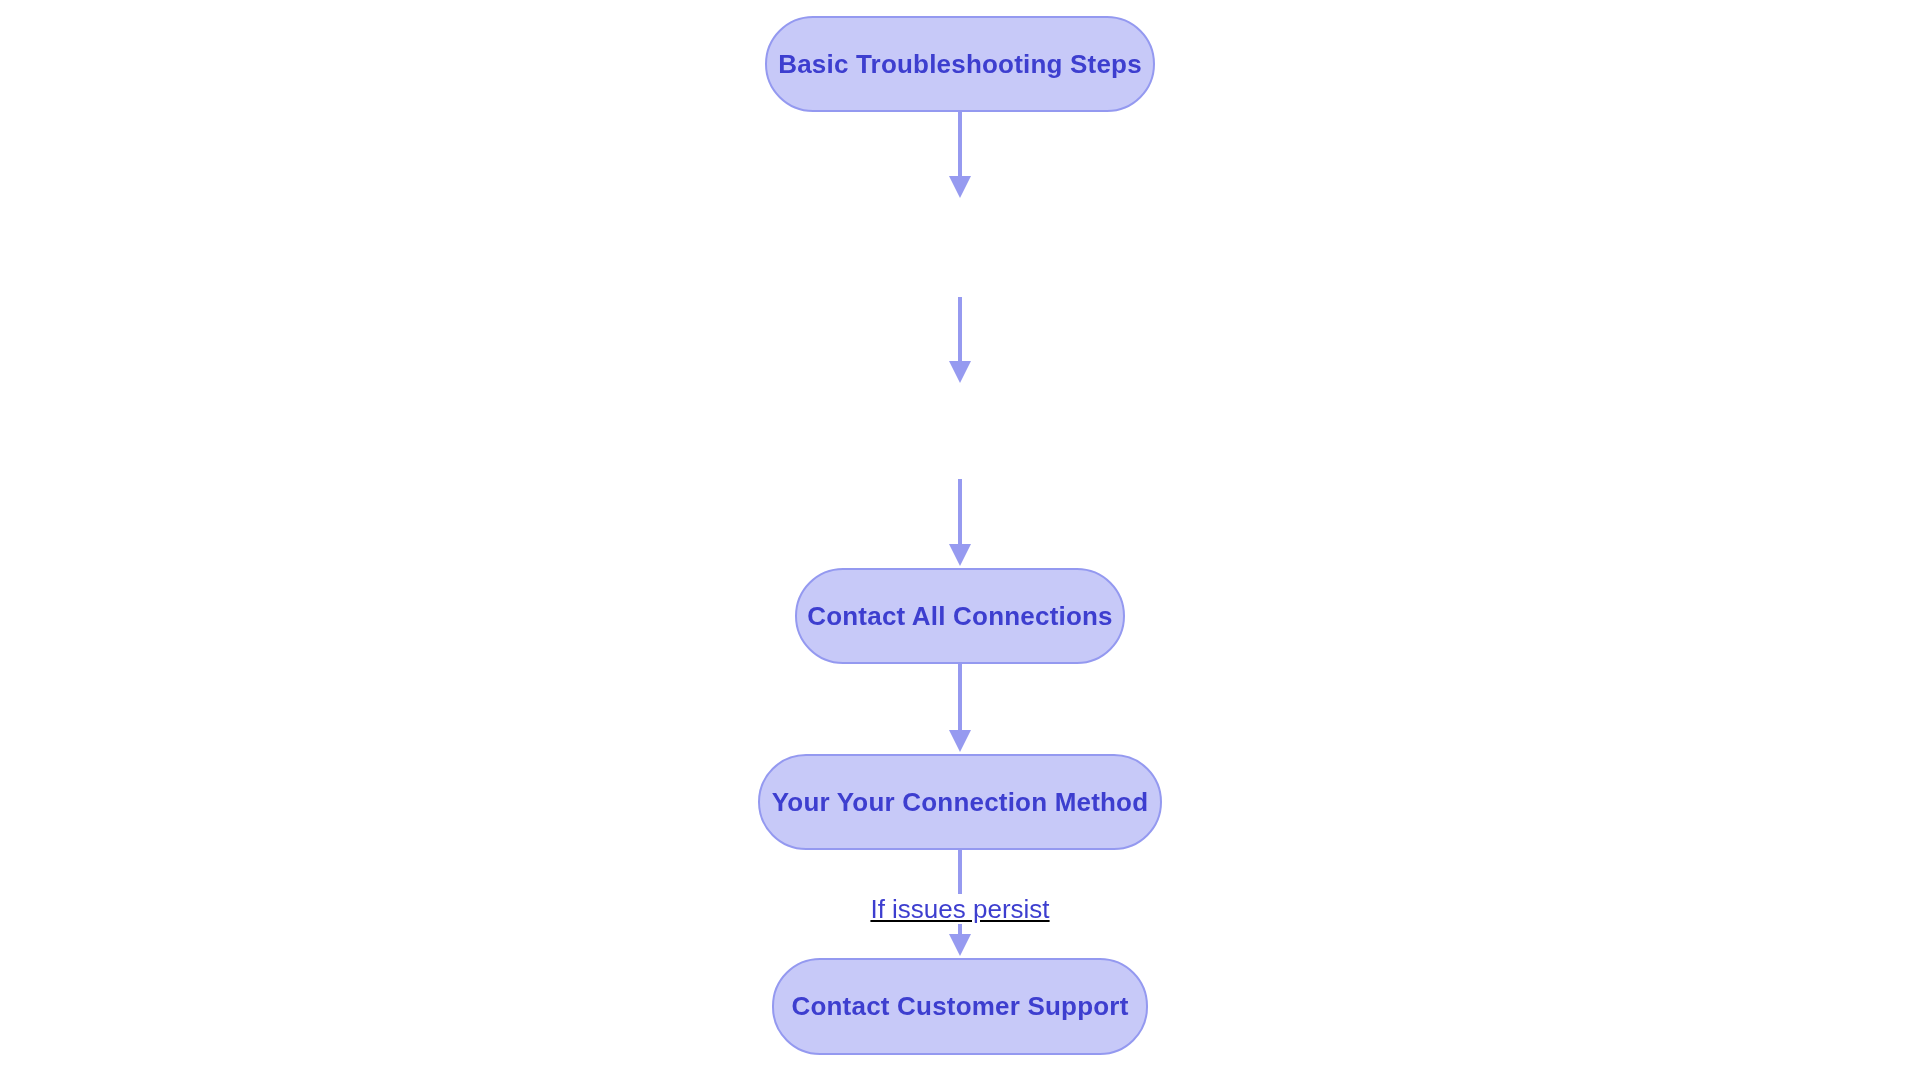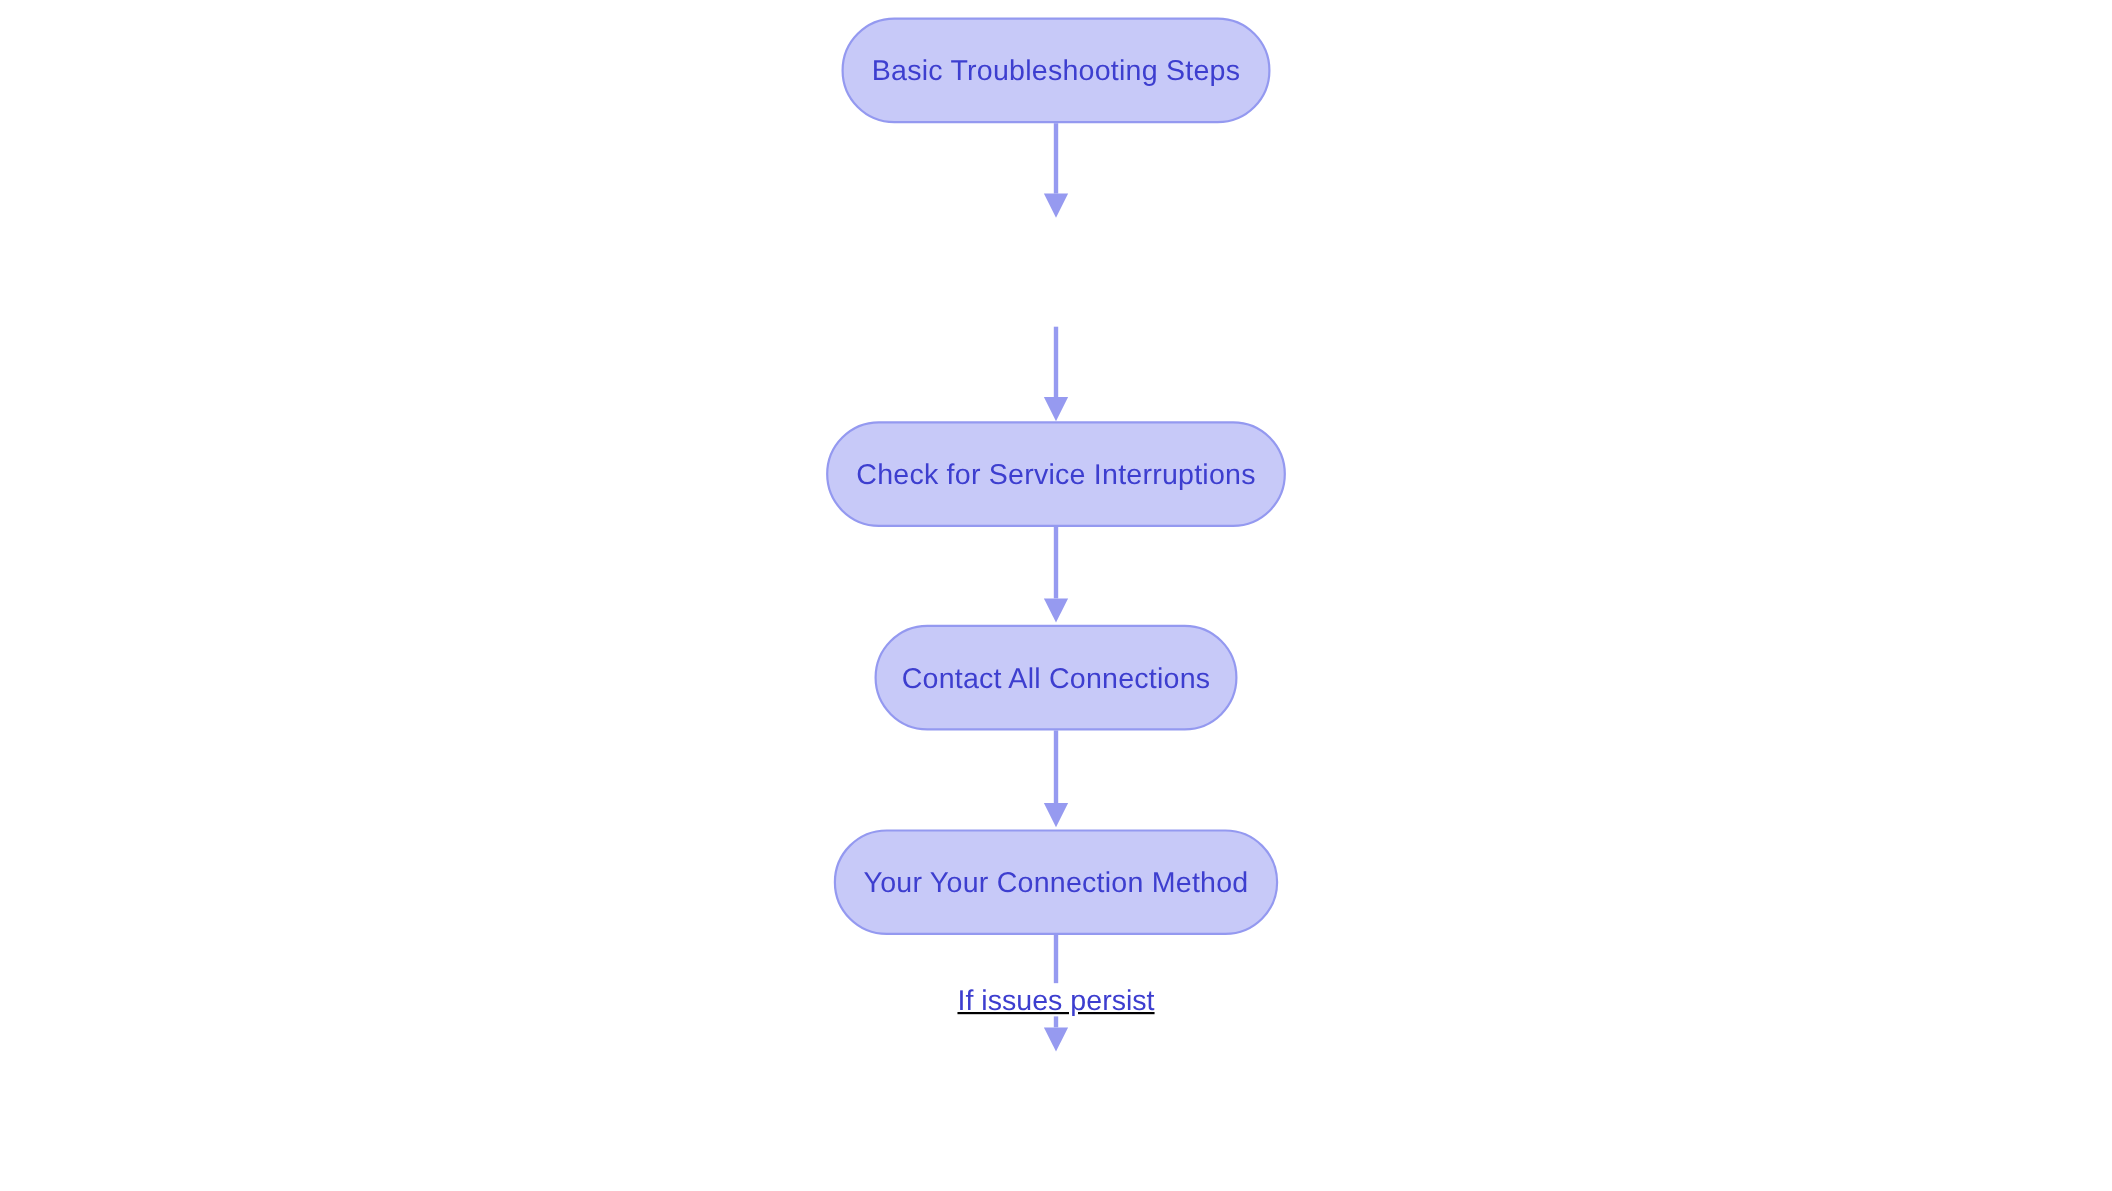--- a/index.html
+++ b/index.html
@@ -20,21 +20,21 @@
     position: absolute;
     box-sizing: border-box;
     background: #c7c9f8;
     border: 2px solid #9499f0;
     border-radius: 48px;
     display: flex;
     align-items: center;
     justify-content: center;
     color: #3d3ecf;
     font-size: 26px;
-    font-weight: 400;
+    font-weight: 700;
     white-space: nowrap;
     letter-spacing: 0.2px;
   }
   .node-1 { left: 765px; top: 16px;  width: 390px; height: 96px; }
   .node-2 { left: 746px; top: 200px; width: 428px; height: 97px; }
   .node-3 { left: 751px; top: 383px; width: 418px; height: 96px; }
   .node-4 { left: 795px; top: 568px; width: 330px; height: 96px; }
   .node-5 { left: 758px; top: 754px; width: 404px; height: 96px; }
   .node-6 { left: 772px; top: 958px; width: 376px; height: 97px; }
 
@@ -92,23 +92,20 @@
     <div class="line"></div>
     <div class="head"></div>
   </div>
 
 
   <div class="arrow arrow-2">
     <div class="line"></div>
     <div class="head"></div>
   </div>
 
-  <div class="node node-3">
-    <span>Check for Service Interruptions</span>
-  </div>
 
   <div class="arrow arrow-3">
     <div class="line"></div>
     <div class="head"></div>
   </div>
 
   <div class="node node-4">
     <span>Contact All Connections</span>
   </div>
 
@@ -121,14 +118,17 @@
     <span>Your Your Connection Method</span>
   </div>
 
   <div class="arrow arrow-5">
     <div class="line line-top"></div>
     <div class="edge-label">If issues persist</div>
     <div class="line line-bottom"></div>
     <div class="head"></div>
   </div>
 
+  <div class="node node-6">
+    <span>Contact Customer Support</span>
+  </div>
 
 </div>
 
 </body></html>

